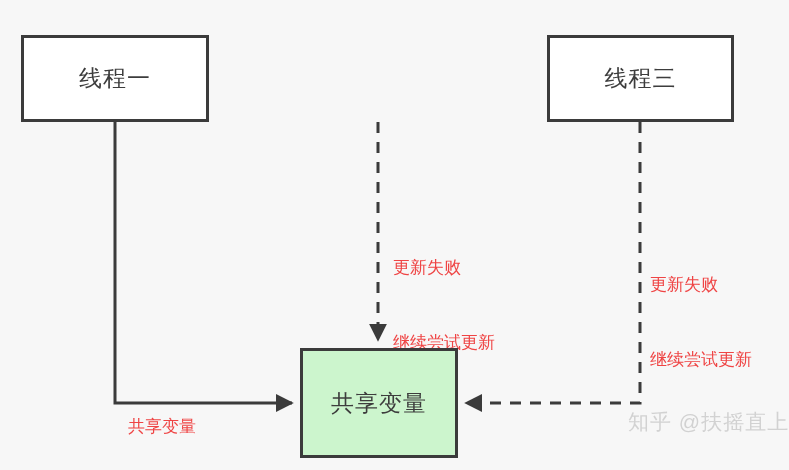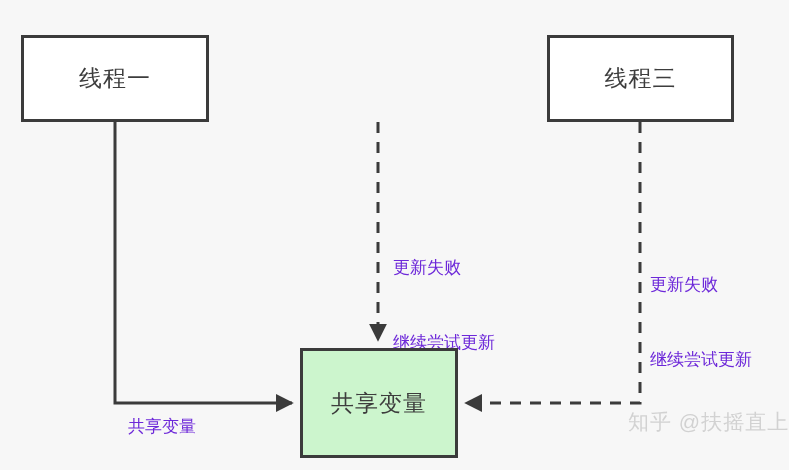--- a/index.html
+++ b/index.html
@@ -40,21 +40,21 @@
     z-index: 3;
   }
   .node-thread1 { left: 21px;  top: 35px;  width: 188px; height: 87px; }
   .node-thread2 { left: 288px; top: 35px;  width: 183px; height: 87px; }
   .node-thread3 { left: 547px; top: 35px;  width: 187px; height: 87px; }
   .node-shared  { left: 300px; top: 348px; width: 158px; height: 110px;
                   background: #ccf5cd; }
 
   .edge-label {
     position: absolute;
-    color: #6d28d9;
+    color: #ef4444;
     font-size: 17px;
     line-height: 25px;
     white-space: pre;
     z-index: 2;
   }
   .label-success { left: 128px; top: 364px; }
   .label-fail-2  { left: 393px; top: 205px; }
   .label-fail-3  { left: 650px; top: 222px; }
 
   .watermark {

